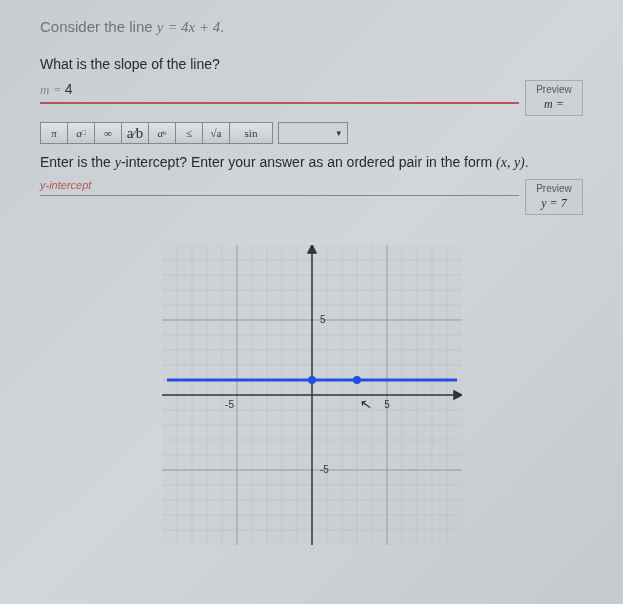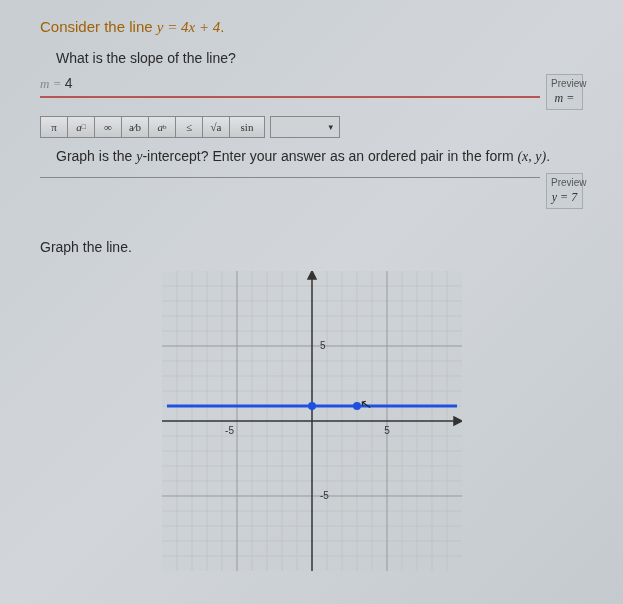--- a/index.html
+++ b/index.html
@@ -6,28 +6,28 @@
 body {
   width: 623px;
   height: 604px;
   background: linear-gradient(135deg, #c8cdd1 0%, #d2d6da 50%, #c5cace 100%);
   font-family: Arial, sans-serif;
   color: #333;
   padding: 18px 40px 18px 40px;
   position: relative;
   overflow: hidden;
 }
-.question-text { font-size: 15px; color: #a16207; margin-bottom: 14px; }
+.question-text { font-size: 15px; color: #737373; margin-bottom: 20px; }
 .math { font-style: italic; font-family: 'Times New Roman', serif; }
-.prompt { font-size: 14px; color: #2a2a2a; margin-bottom: 8px; margin-left: 16px; }
+.prompt { font-size: 14px; color: #2a2a2a; margin-bottom: 8px; }
 .input-row { display: flex; align-items: flex-start; gap: 6px; }
 .input-area { flex: 1; }
 .field-label { font-size: 11px; color: #b85555; font-style: italic; margin-bottom: 2px; }
 .preview-box {
-  width: 37px;
+  width: 58px;
   background: rgba(200,205,210,0.5);
   border: 1px solid #aaa;
   padding: 3px 4px;
   font-size: 10px;
   text-align: center;
 }
 .preview-title { color: #555; font-size: 10px; }
 .preview-val { font-family: 'Times New Roman', serif; font-style: italic; font-size: 12px; margin-top: 2px; }
 .toolbar {
   display: flex;
@@ -100,55 +100,55 @@
       <span>π</span>
     </div>
   <div class="tool-btn">
       <span style="font-style:italic;">a</span>
       <sup>□</sup>
     </div>
   <div class="tool-btn">
       <span>∞</span>
     </div>
   <div class="tool-btn">
-      <span style="font-size:11px;text-align:center;">a⁄b</span>
+      <span style="font-size:15px;text-align:center;">a⁄b</span>
     </div>
   <div class="tool-btn">
       <span style="font-style:italic;">a</span>
       <sup>b</sup>
     </div>
   <div class="tool-btn">
       <span>≤</span>
     </div>
   <div class="tool-btn">
       <span>√a</span>
     </div>
-  <div class="tool-btn" style="width:36px;">
+  <div class="tool-btn" style="width:44px;">
       <span>sin</span>
     </div>
   <div class="tool-dropdown">
     <span>▾</span>
   </div>
 </div>
 
 <div class="prompt">
-  <span>Graph is the </span><span class="math">y</span><span>-intercept? Enter your answer as an ordered pair in the form </span><span class="math">(x, y)</span><span>.</span>
+  <span>Enter is the </span><span class="math">y</span><span>-intercept? Enter your answer as an ordered pair in the form </span><span class="math">(x, y)</span><span>.</span>
 </div>
 <div class="input-row">
   <div class="input-area">
+    <div class="field-label">y-intercept</div>
     <div style="border-bottom:1px solid #888;margin-top:4px;"></div>
   </div>
   <div class="preview-box">
     <div class="preview-title">Preview</div>
     <div class="preview-val">y = 7</div>
   </div>
 </div>
 
 <div class="graph-section">
-  <div class="graph-title">Graph the line.</div>
   <div class="graph-container">
     <svg class="graph" width="300" height="300" viewBox="0 0 300 300">
 
       <g stroke="#bbb" stroke-width="0.5">
         <line x1="0" y1="15" x2="300" y2="15"></line>
           <line x1="0" y1="30" x2="300" y2="30"></line>
           <line x1="0" y1="45" x2="300" y2="45"></line>
           <line x1="0" y1="60" x2="300" y2="60"></line>
         <line x1="0" y1="90" x2="300" y2="90"></line>
           <line x1="0" y1="105" x2="300" y2="105"></line>

